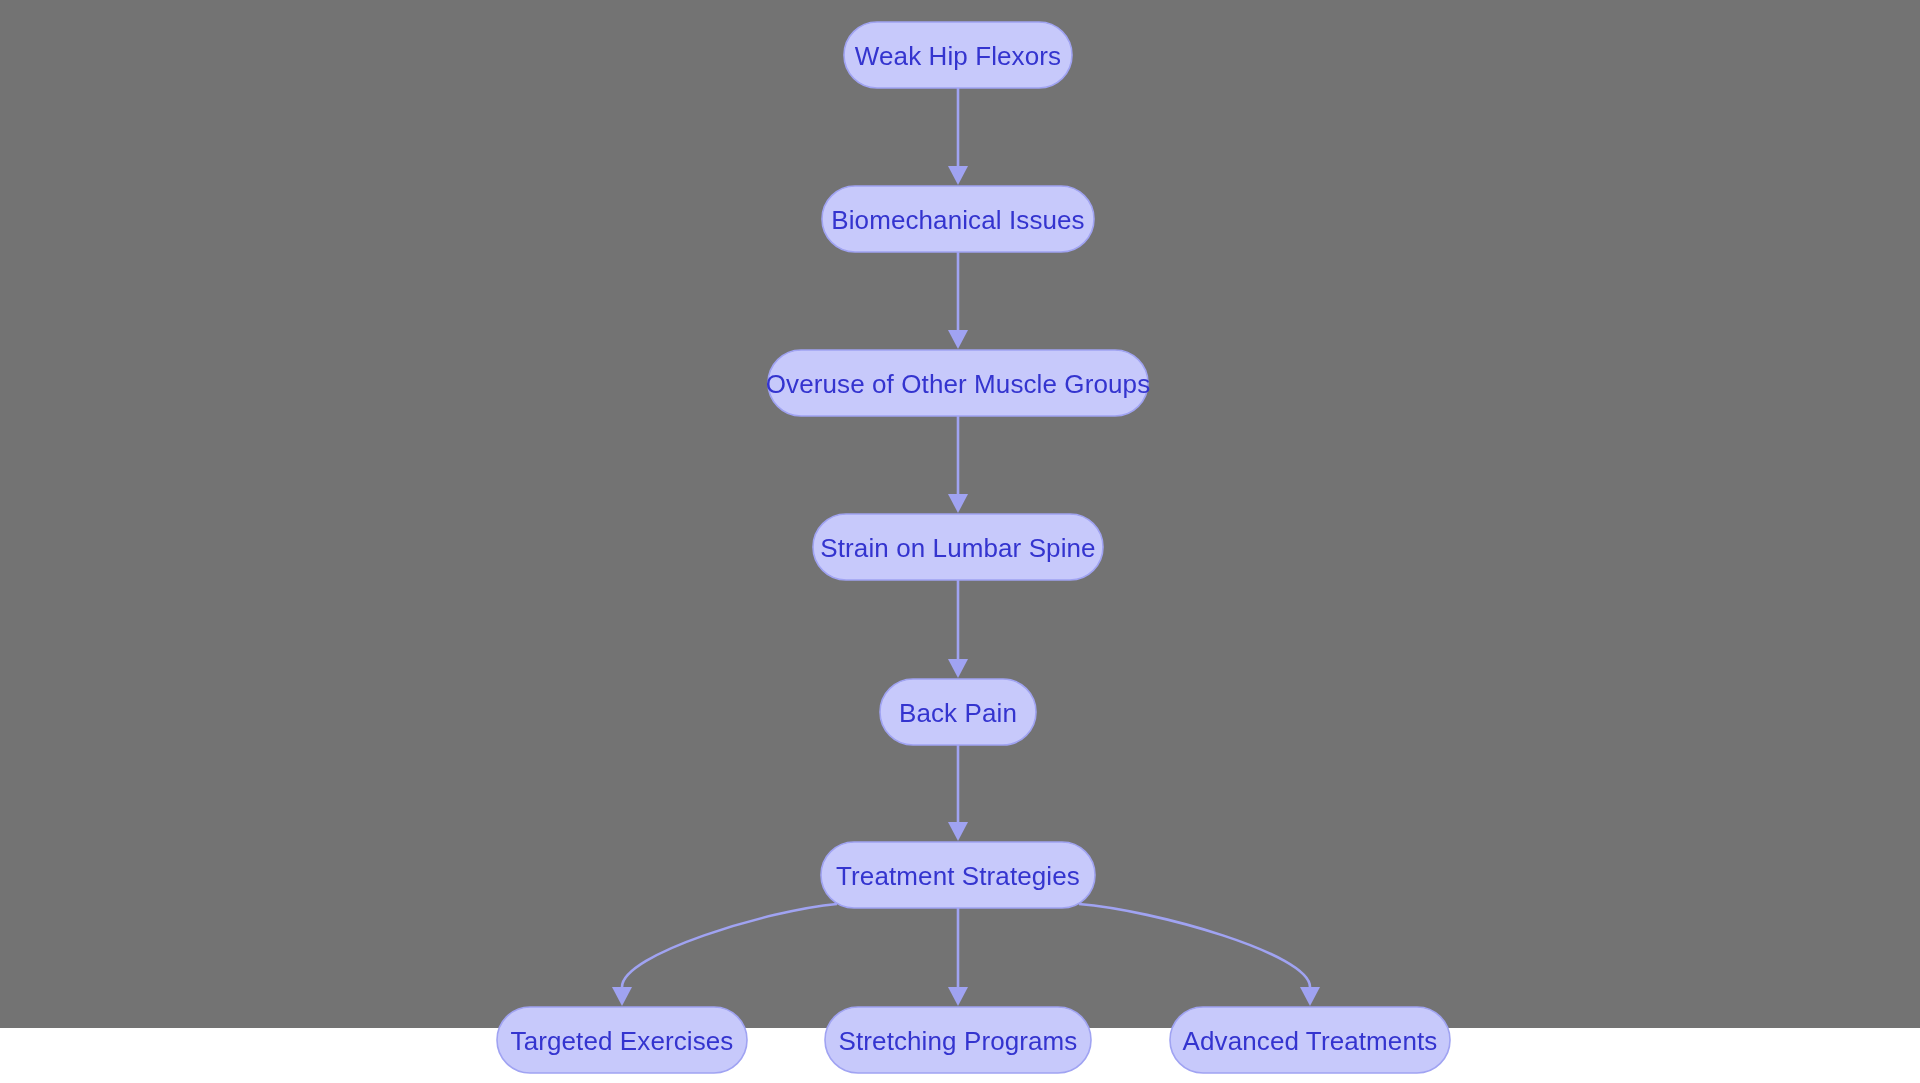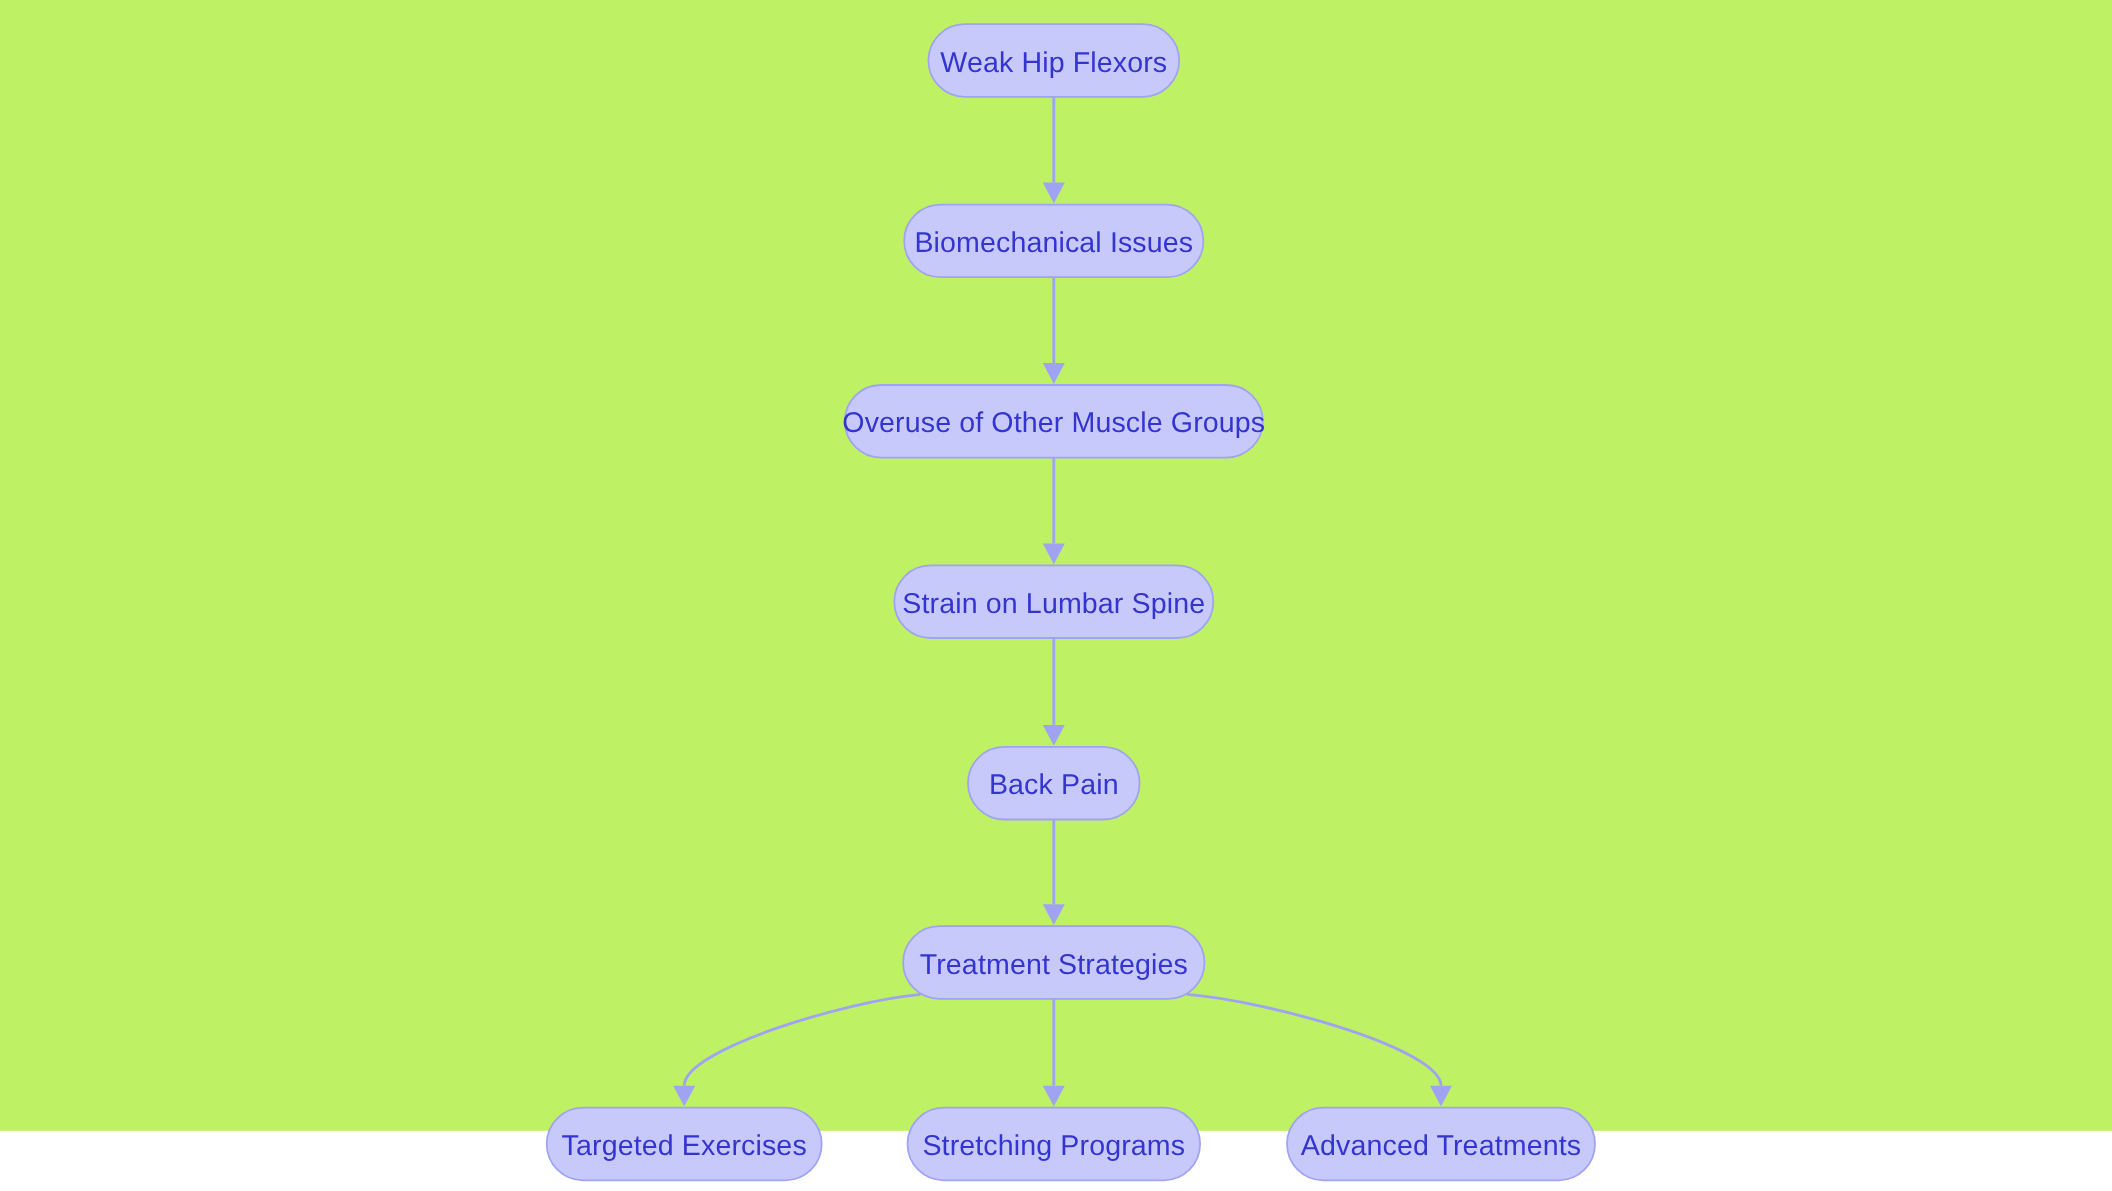--- a/index.html
+++ b/index.html
@@ -10,21 +10,21 @@
   body {
     width: 1920px;
     height: 1083px;
     overflow: hidden;
     font-family: "Liberation Sans", sans-serif;
   }
   #flowchart-root {
     position: relative;
     width: 1920px;
     height: 1028px;
-    background: #bef264;
+    background: #737373;
   }
   svg#flow-svg {
     display: block;
     width: 1920px;
     height: 1083px;
   }
   .node-shape {
     fill: #c7c9fb;
     stroke: #a0a3f2;
     stroke-width: 1.6;

